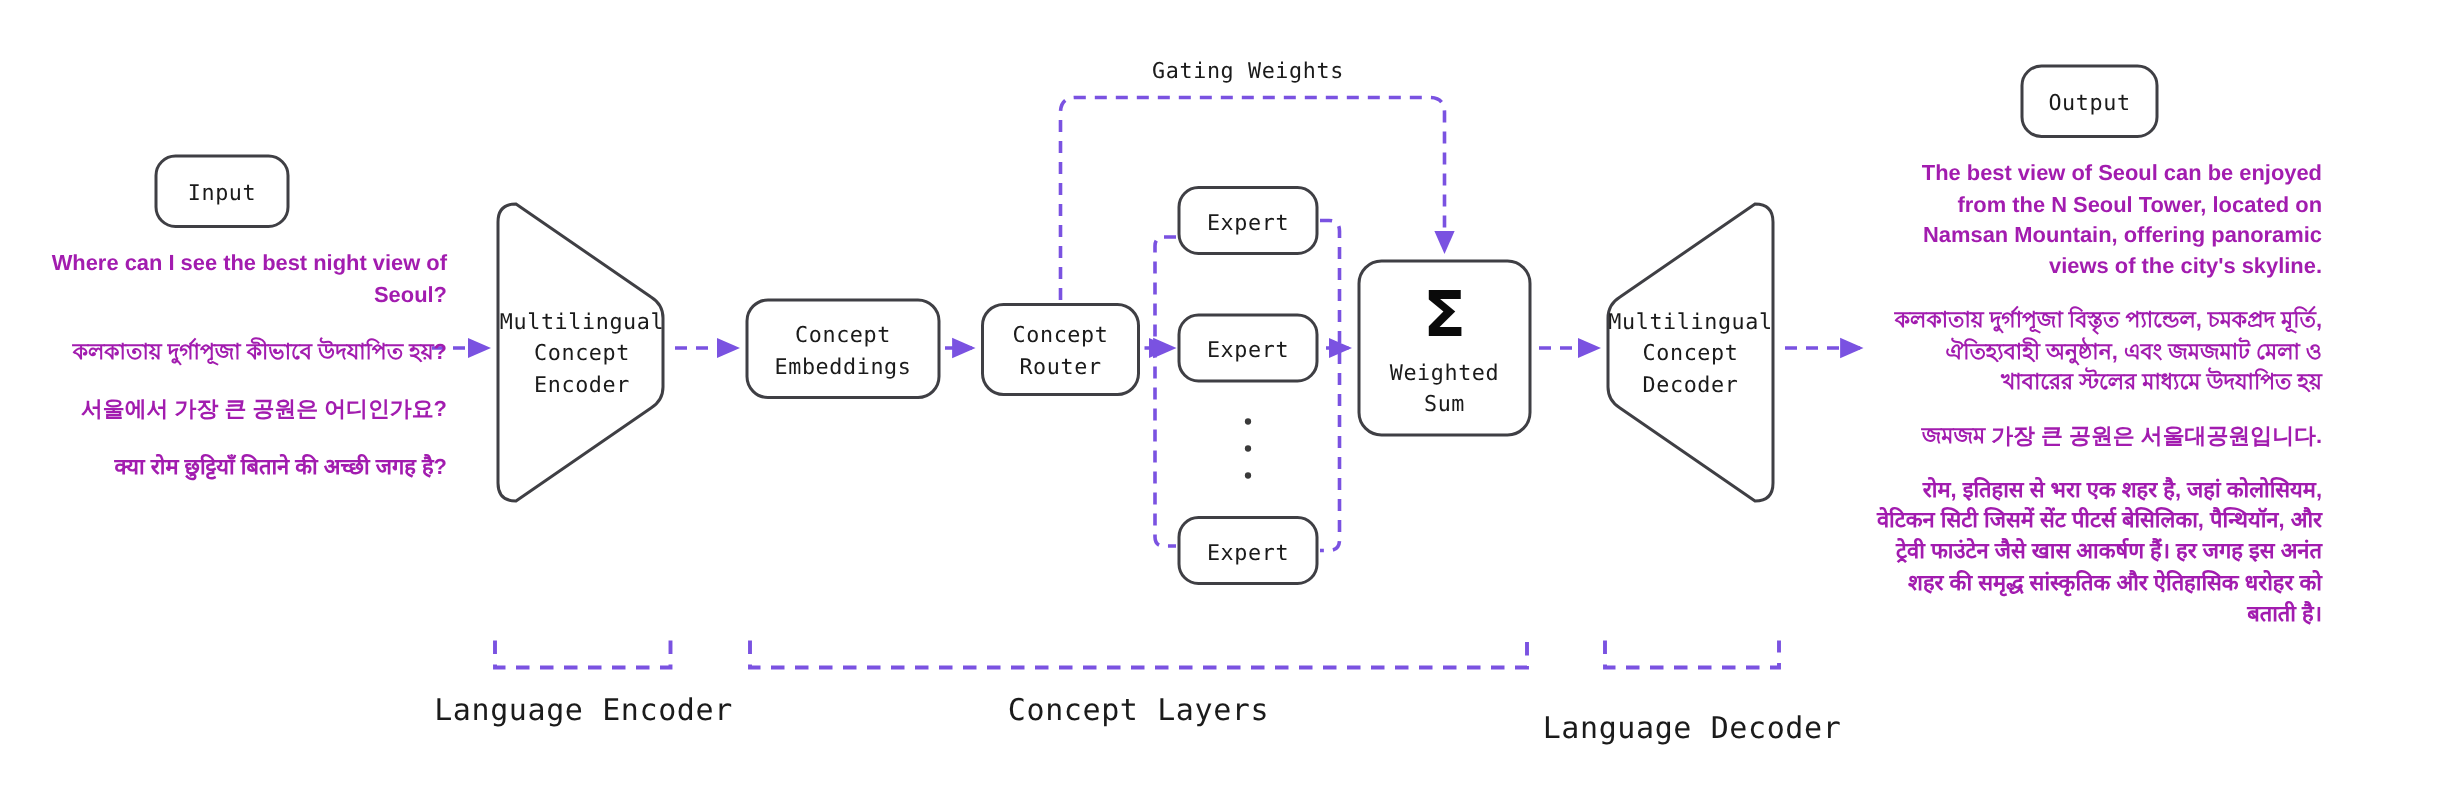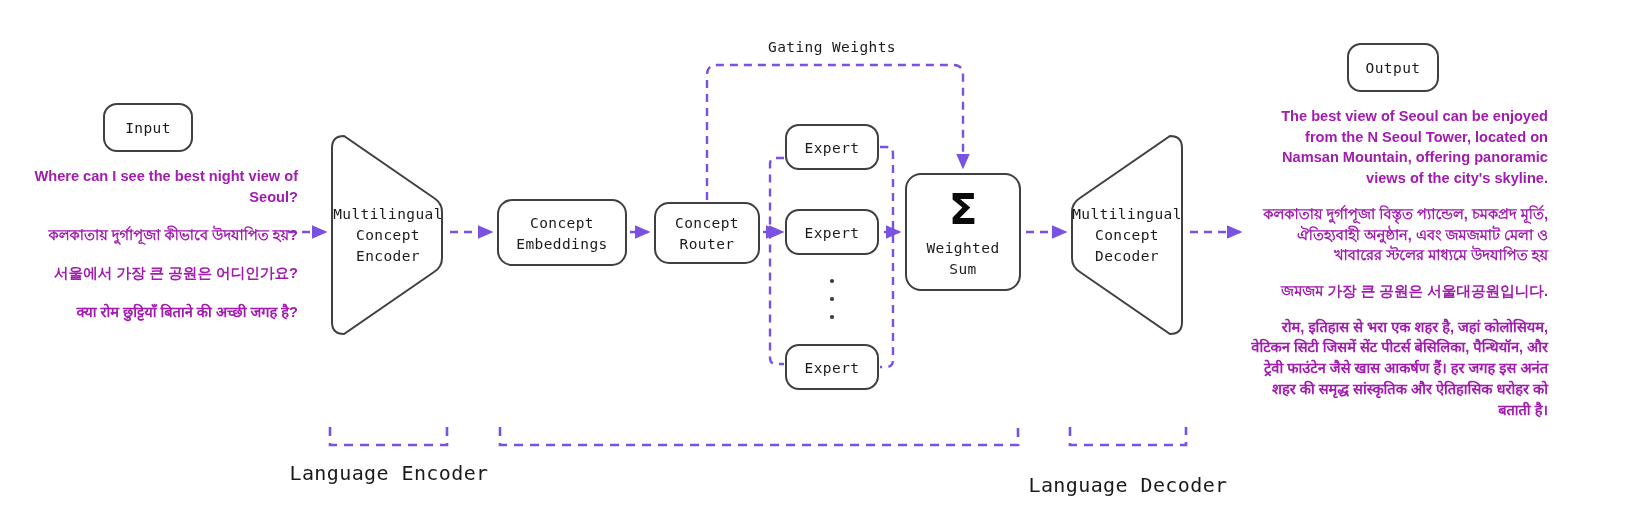--- a/index.html
+++ b/index.html
@@ -202,15 +202,16 @@
   </div>
 
   <div class="text-block" id="output-text">
     <p class="para">The best view of Seoul can be enjoyed from the N Seoul Tower, located on Namsan Mountain, offering panoramic views of the city's skyline.</p>
     <p class="para">কলকাতায় দুর্গাপূজা বিস্তৃত প্যান্ডেল, চমকপ্রদ মূর্তি, ঐতিহ্যবাহী অনুষ্ঠান, এবং জমজমাট মেলা ও খাবারের স্টলের মাধ্যমে উদযাপিত হয়</p>
     <p class="para">জমজম 가장 큰 공원은 서울대공원입니다.</p>
     <p class="para">रोम, इतिहास से भरा एक शहर है, जहां कोलोसियम, वेटिकन सिटी जिसमें सेंट पीटर्स बेसिलिका, पैन्थियॉन, और ट्रेवी फाउंटेन जैसे खास आकर्षण हैं। हर जगह इस अनंत शहर की समृद्ध सांस्कृतिक और ऐतिहासिक धरोहर को बताती है।</p>
   </div>
 
   <div class="section-caption" style="left:276px; top:461px; width:226px;">Language Encoder</div>
+  <div class="section-caption" style="left:646px; top:461px; width:226px;">Concept Layers</div>
   <div class="section-caption" style="left:1015px; top:461px; width:226px;margin-top:12px;">Language Decoder</div>
 
 </div>
 
 </body></html>

